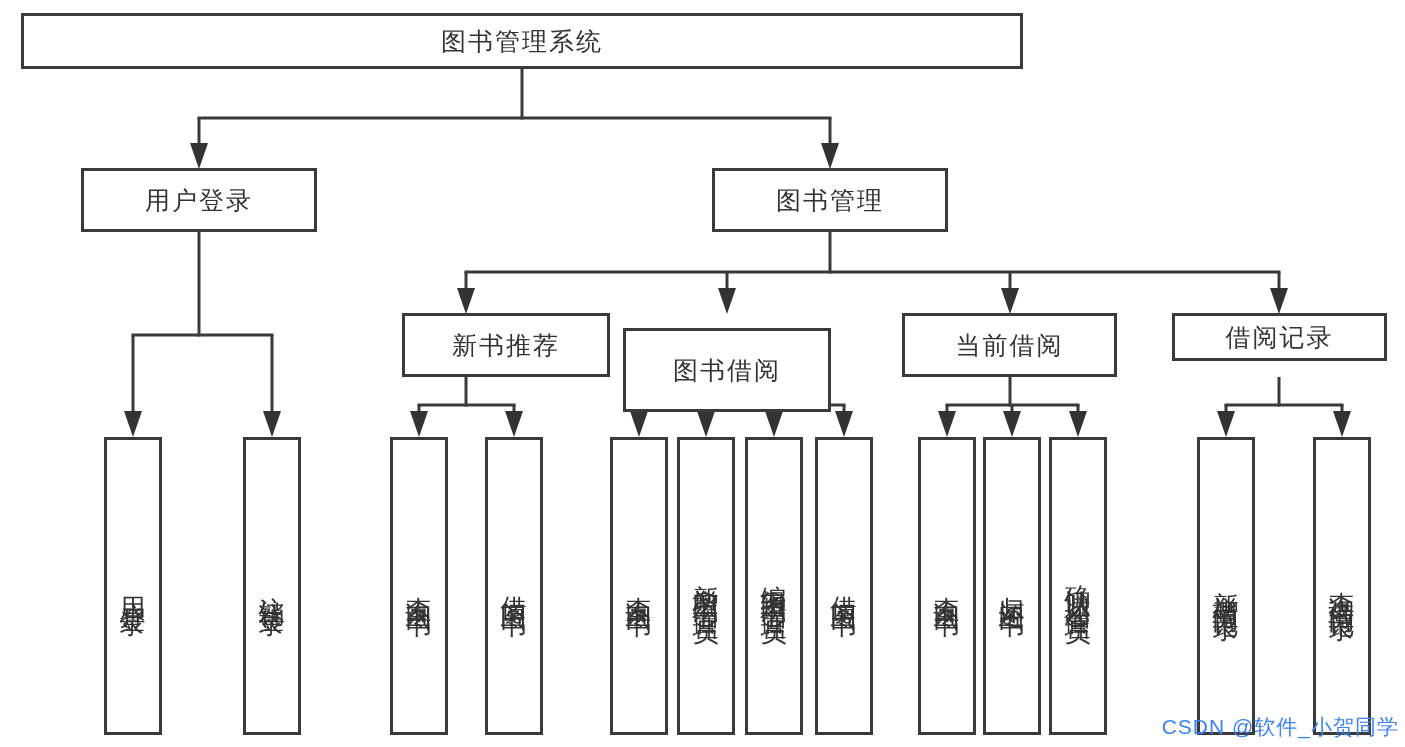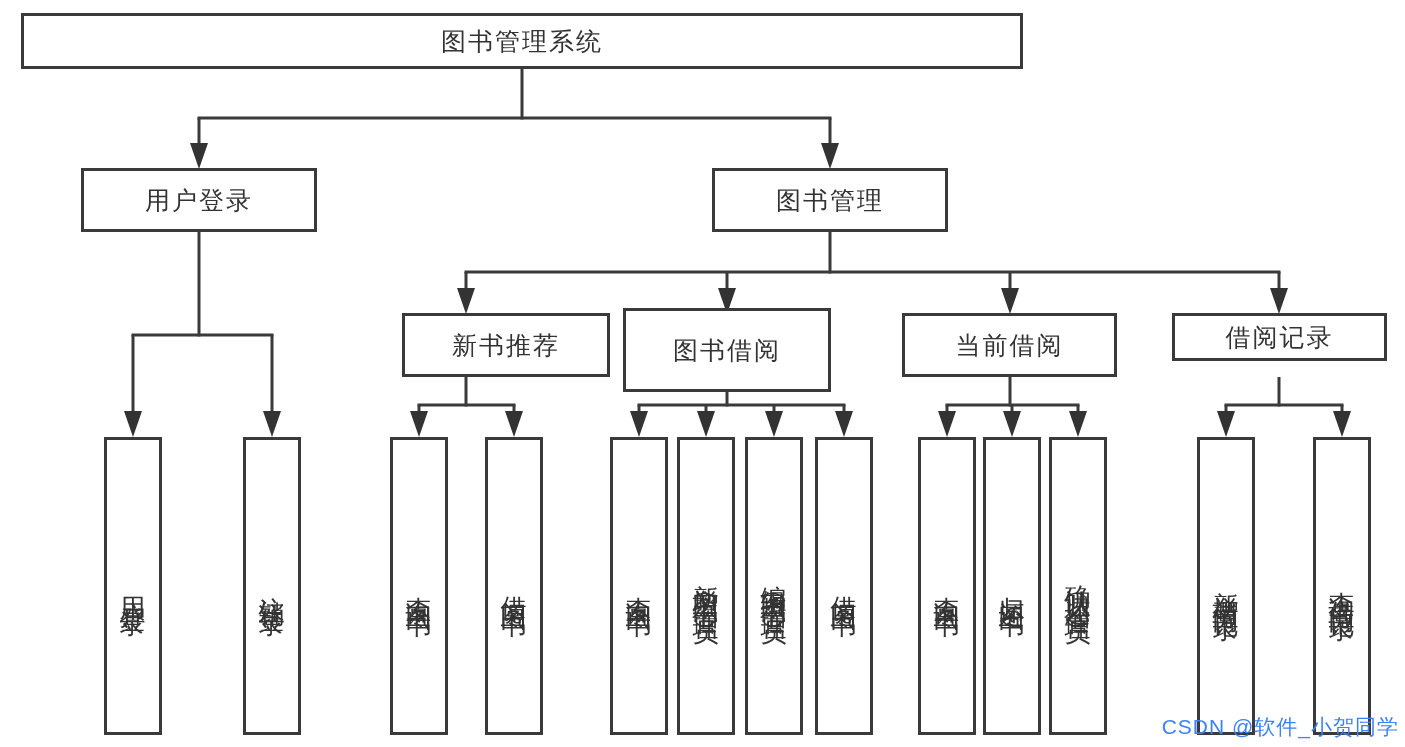--- a/index.html
+++ b/index.html
@@ -130,21 +130,21 @@
   <div class="node" style="left:81px;top:168px;width:236px;height:64px;">
     <span class="hlabel">用户登录</span>
   </div>
   <div class="node" style="left:712px;top:168px;width:236px;height:64px;">
     <span class="hlabel">图书管理</span>
   </div>
 
   <div class="node" style="left:362px;top:313px;width:208px;height:64px;margin-left:40px;">
     <span class="hlabel">新书推荐</span>
   </div>
-  <div class="node" style="left:623px;top:308px;width:208px;height:84px;">
+  <div class="node" style="left:623px;top:328px;width:208px;height:84px;">
     <span class="hlabel">图书借阅</span>
   </div>
   <div class="node" style="left:902px;top:313px;width:215px;height:64px;">
     <span class="hlabel">当前借阅</span>
   </div>
   <div class="node" style="left:1172px;top:313px;width:215px;height:48px;">
     <span class="hlabel">借阅记录</span>
   </div>
 
   <div class="node leaf" style="left:104px;">

